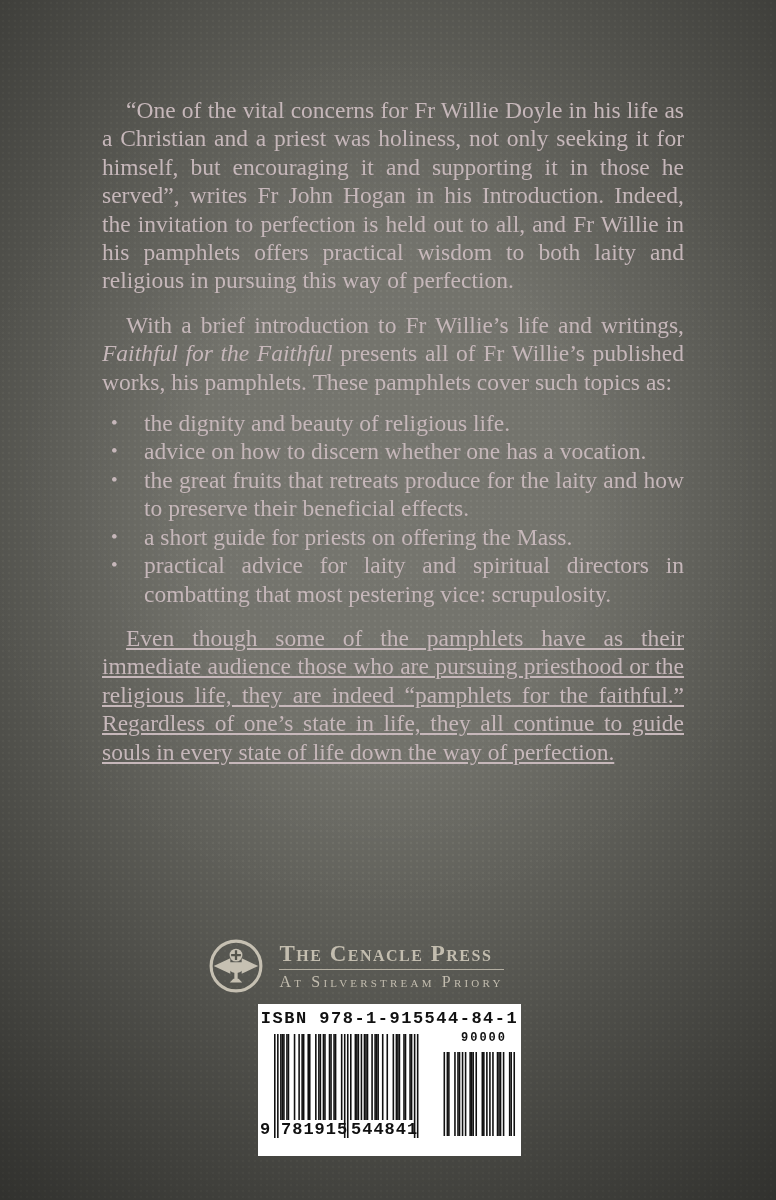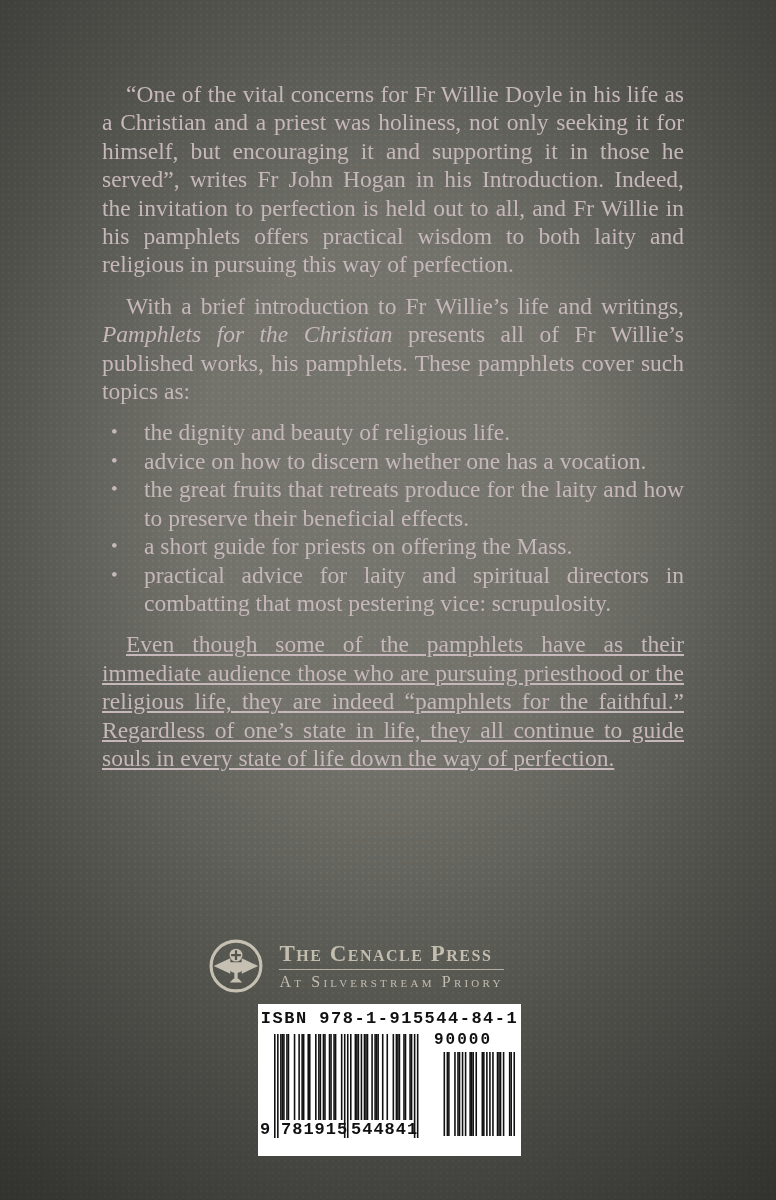--- a/index.html
+++ b/index.html
@@ -13,21 +13,21 @@
       radial-gradient(circle at 50% 40%, rgba(255,255,255,0.05), rgba(0,0,0,0) 55%);
     background-size:auto, 6px 6px, auto;
     font-family:"Liberation Serif", serif;
   }
   
   .text-block{
     position:absolute;left:102px;top:80px;width:582px;
     color:#c6b7ba;font-size:23.5px;line-height:28.4px;
     text-align:justify;
   }
-  .para{margin:0 0 13px 0;text-indent:24px;}
+  .para{margin:16px 0 13px 0;text-indent:24px;}
   .para:last-child{margin-bottom:0;text-decoration:underline;}
   .para em{font-style:italic;}
   ul.topics{
     list-style:none;margin:0 0 13px 0;padding:0;
   }
   ul.topics li{
     position:relative;padding-left:42px;margin:0;text-align:justify;
   }
   ul.topics li::before{
     content:"\2022";position:absolute;left:9px;top:0;
@@ -63,34 +63,34 @@
   .bars-area{position:relative;height:124px;margin-top:2px;}
   .ean-svg{position:absolute;left:16px;top:2px;}
   .ean-digits span{
     position:absolute;top:88px;font-size:17px;line-height:20px;
     background:#fff;letter-spacing:1px;text-align:center;font-weight:bold;
   }
   .d-lead{left:1px;width:13px;}
   .d-g1{left:23px;width:59px;}
   .d-g2{left:93px;width:59px;}
   .addon-label{
-    position:absolute;left:167px;top:-1px;width:76px;text-align:center;
-    font-size:16px;letter-spacing:2px;font-weight:bold;
+    position:absolute;left:188px;top:-1px;width:76px;text-align:center;
+    font-size:12px;letter-spacing:2px;font-weight:bold;
   }
   .addon-svg{position:absolute;left:184px;top:20px;}
 </style>
 </head>
 <body>
 
 <div class="page">
 
   <main class="text-block">
     <p class="para">“One of the vital concerns for Fr Willie Doyle in his life as a Christian and a priest was holiness, not only seeking it for himself, but encouraging it and supporting it in those he served”, writes Fr John Hogan in his Introduction. Indeed, the invitation to perfection is held out to all, and Fr Willie in his pamphlets offers practical wisdom to both laity and religious in pursuing this way of perfection.</p>
 
-    <p class="para"><span>With a brief introduction to Fr Willie’s life and writings, </span><em>Pamphlets for the Christian</em><span> presents all of Fr Willie’s published works, his pamphlets. These pamphlets cover such topics as:</span></p>
+    <p class="para"><span>With a brief introduction to Fr Willie’s life and writings, </span><em>Faithful for the Faithful</em><span> presents all of Fr Willie’s published works, his pamphlets. These pamphlets cover such topics as:</span></p>
 
     <ul class="topics">
       <li>the dignity and beauty of religious life.</li>
       <li>advice on how to discern whether one has a vocation.</li>
       <li>the great fruits that retreats produce for the laity and how to preserve their beneficial effects.</li>
       <li>a short guide for priests on offering the Mass.</li>
       <li>practical advice for laity and spiritual directors in combatting that most pestering vice: scrupulosity.</li>
     </ul>
 
     <p class="para">Even though some of the pamphlets have as their immediate audience those who are pursuing priesthood or the religious life, they are indeed “pamphlets for the faithful.” Regardless of one’s state in life, they all continue to guide souls in every state of life down the way of perfection.</p>

